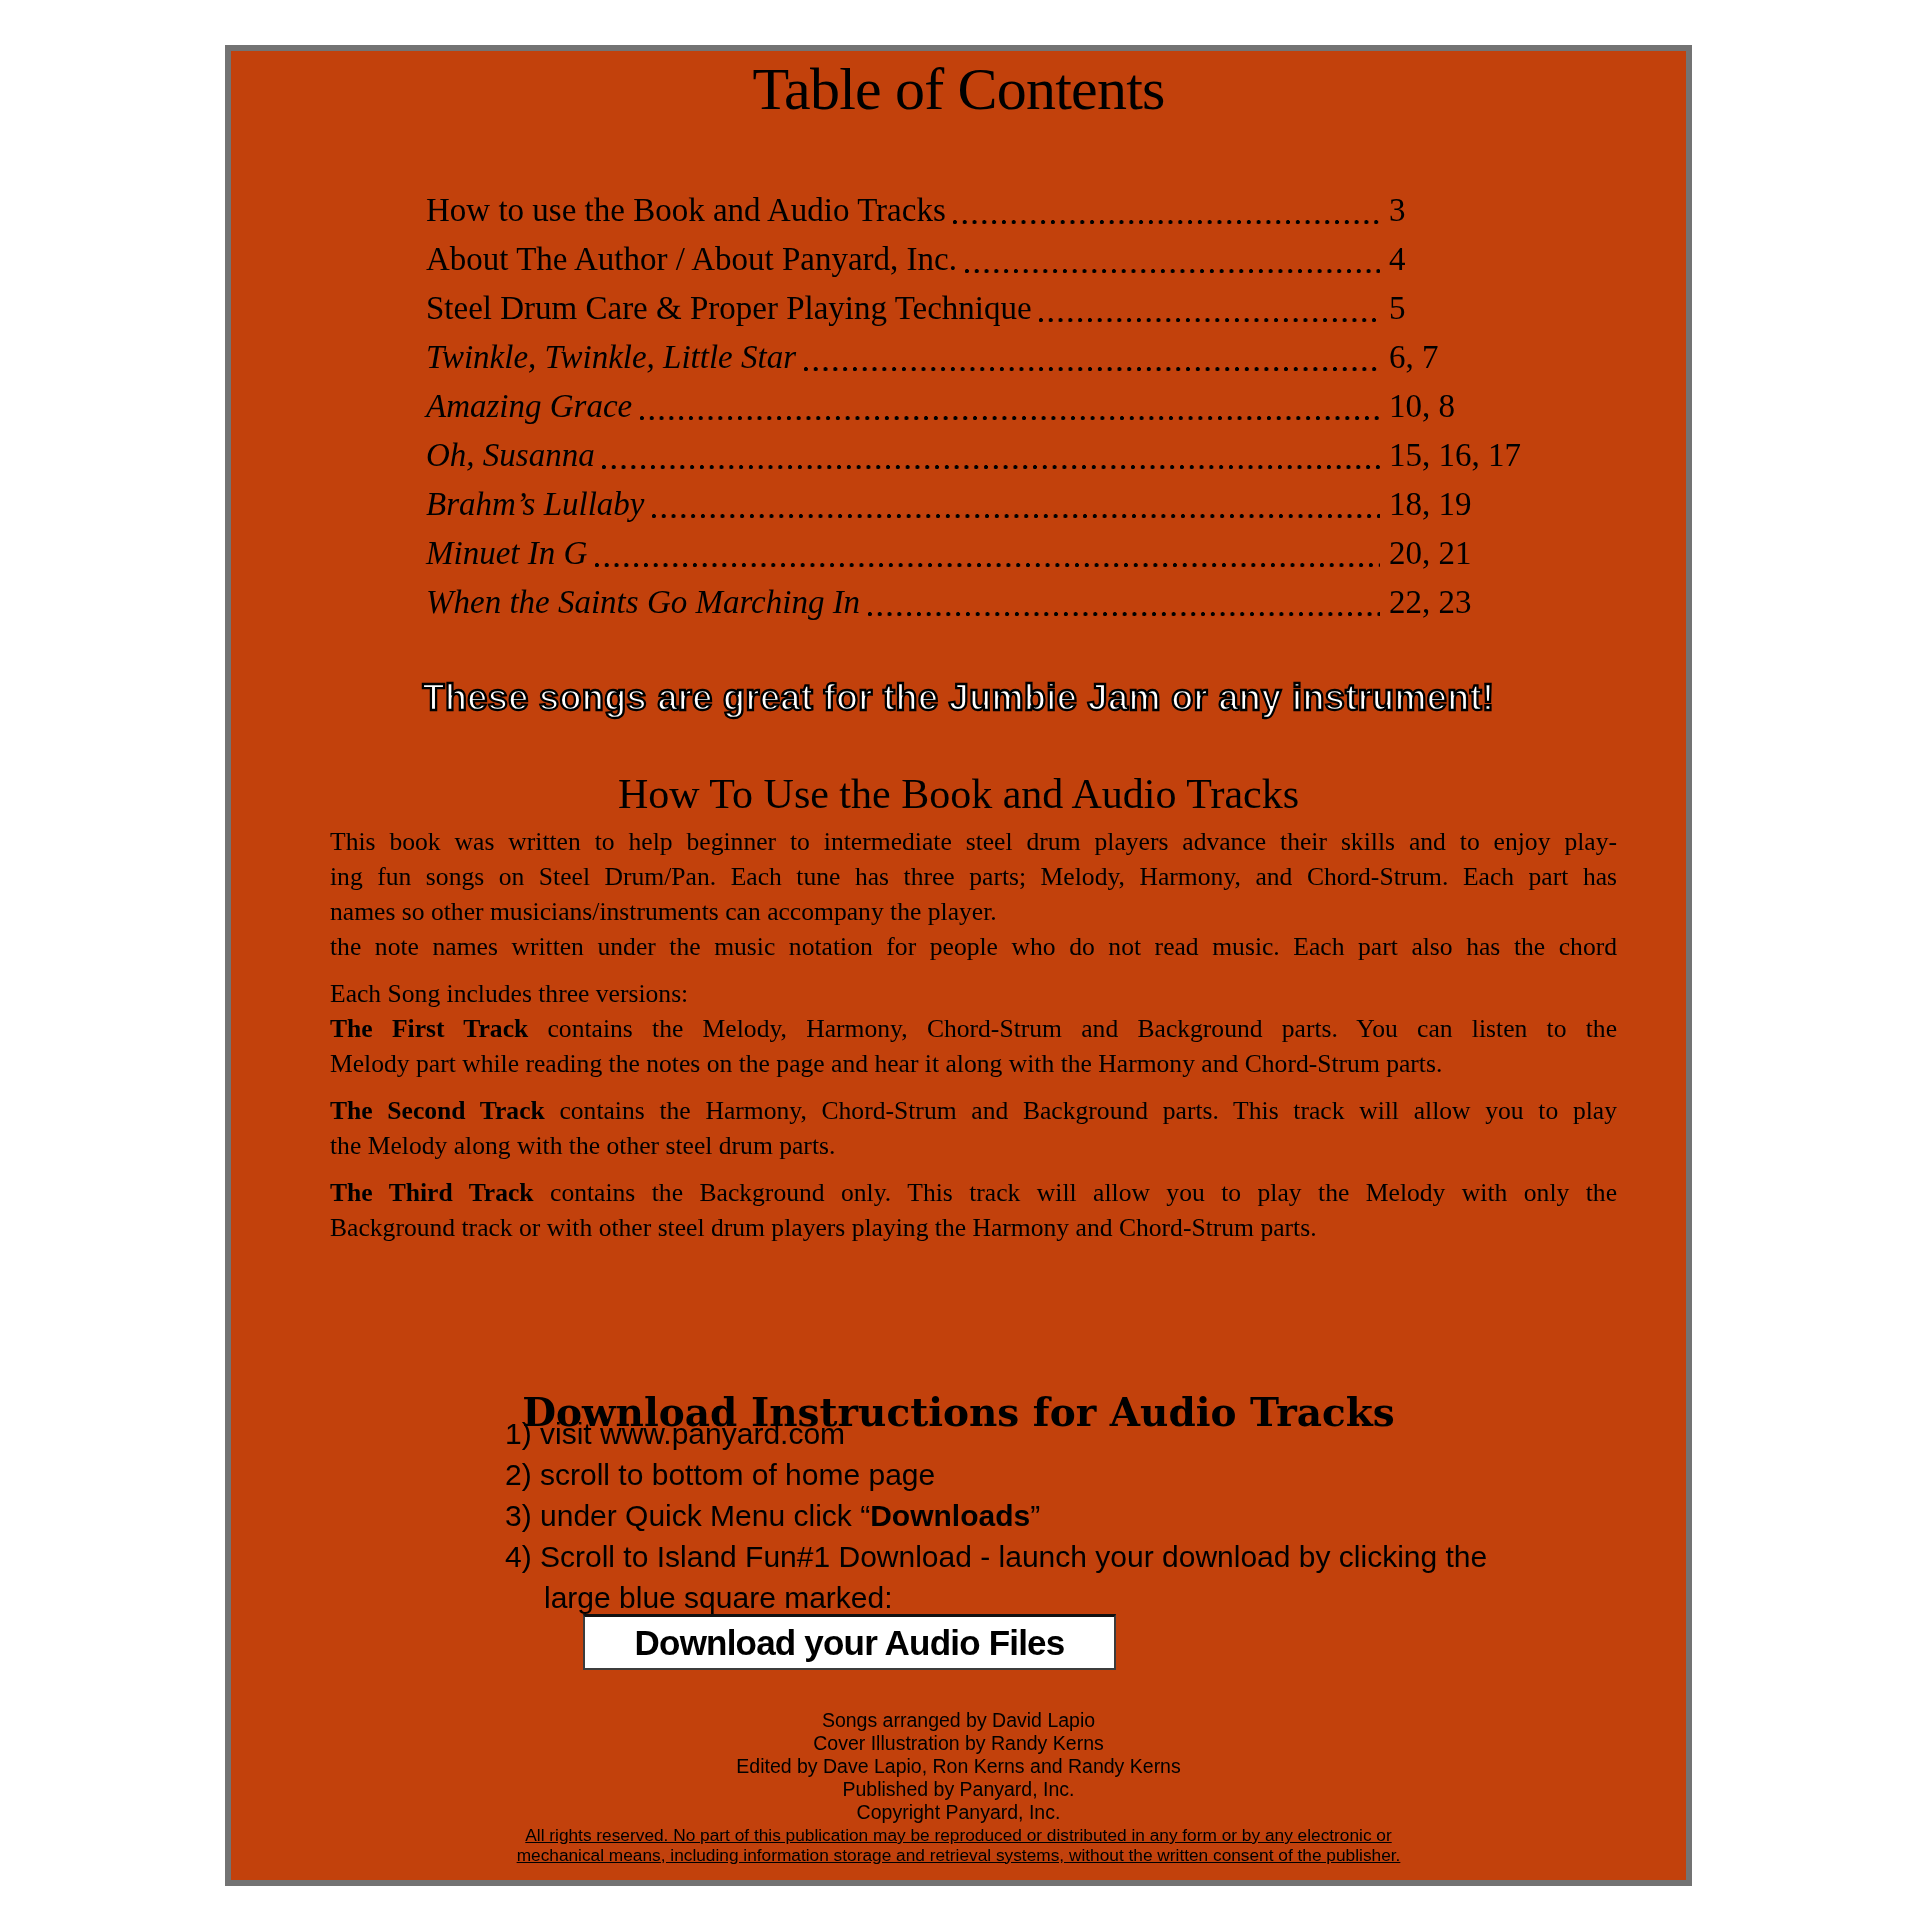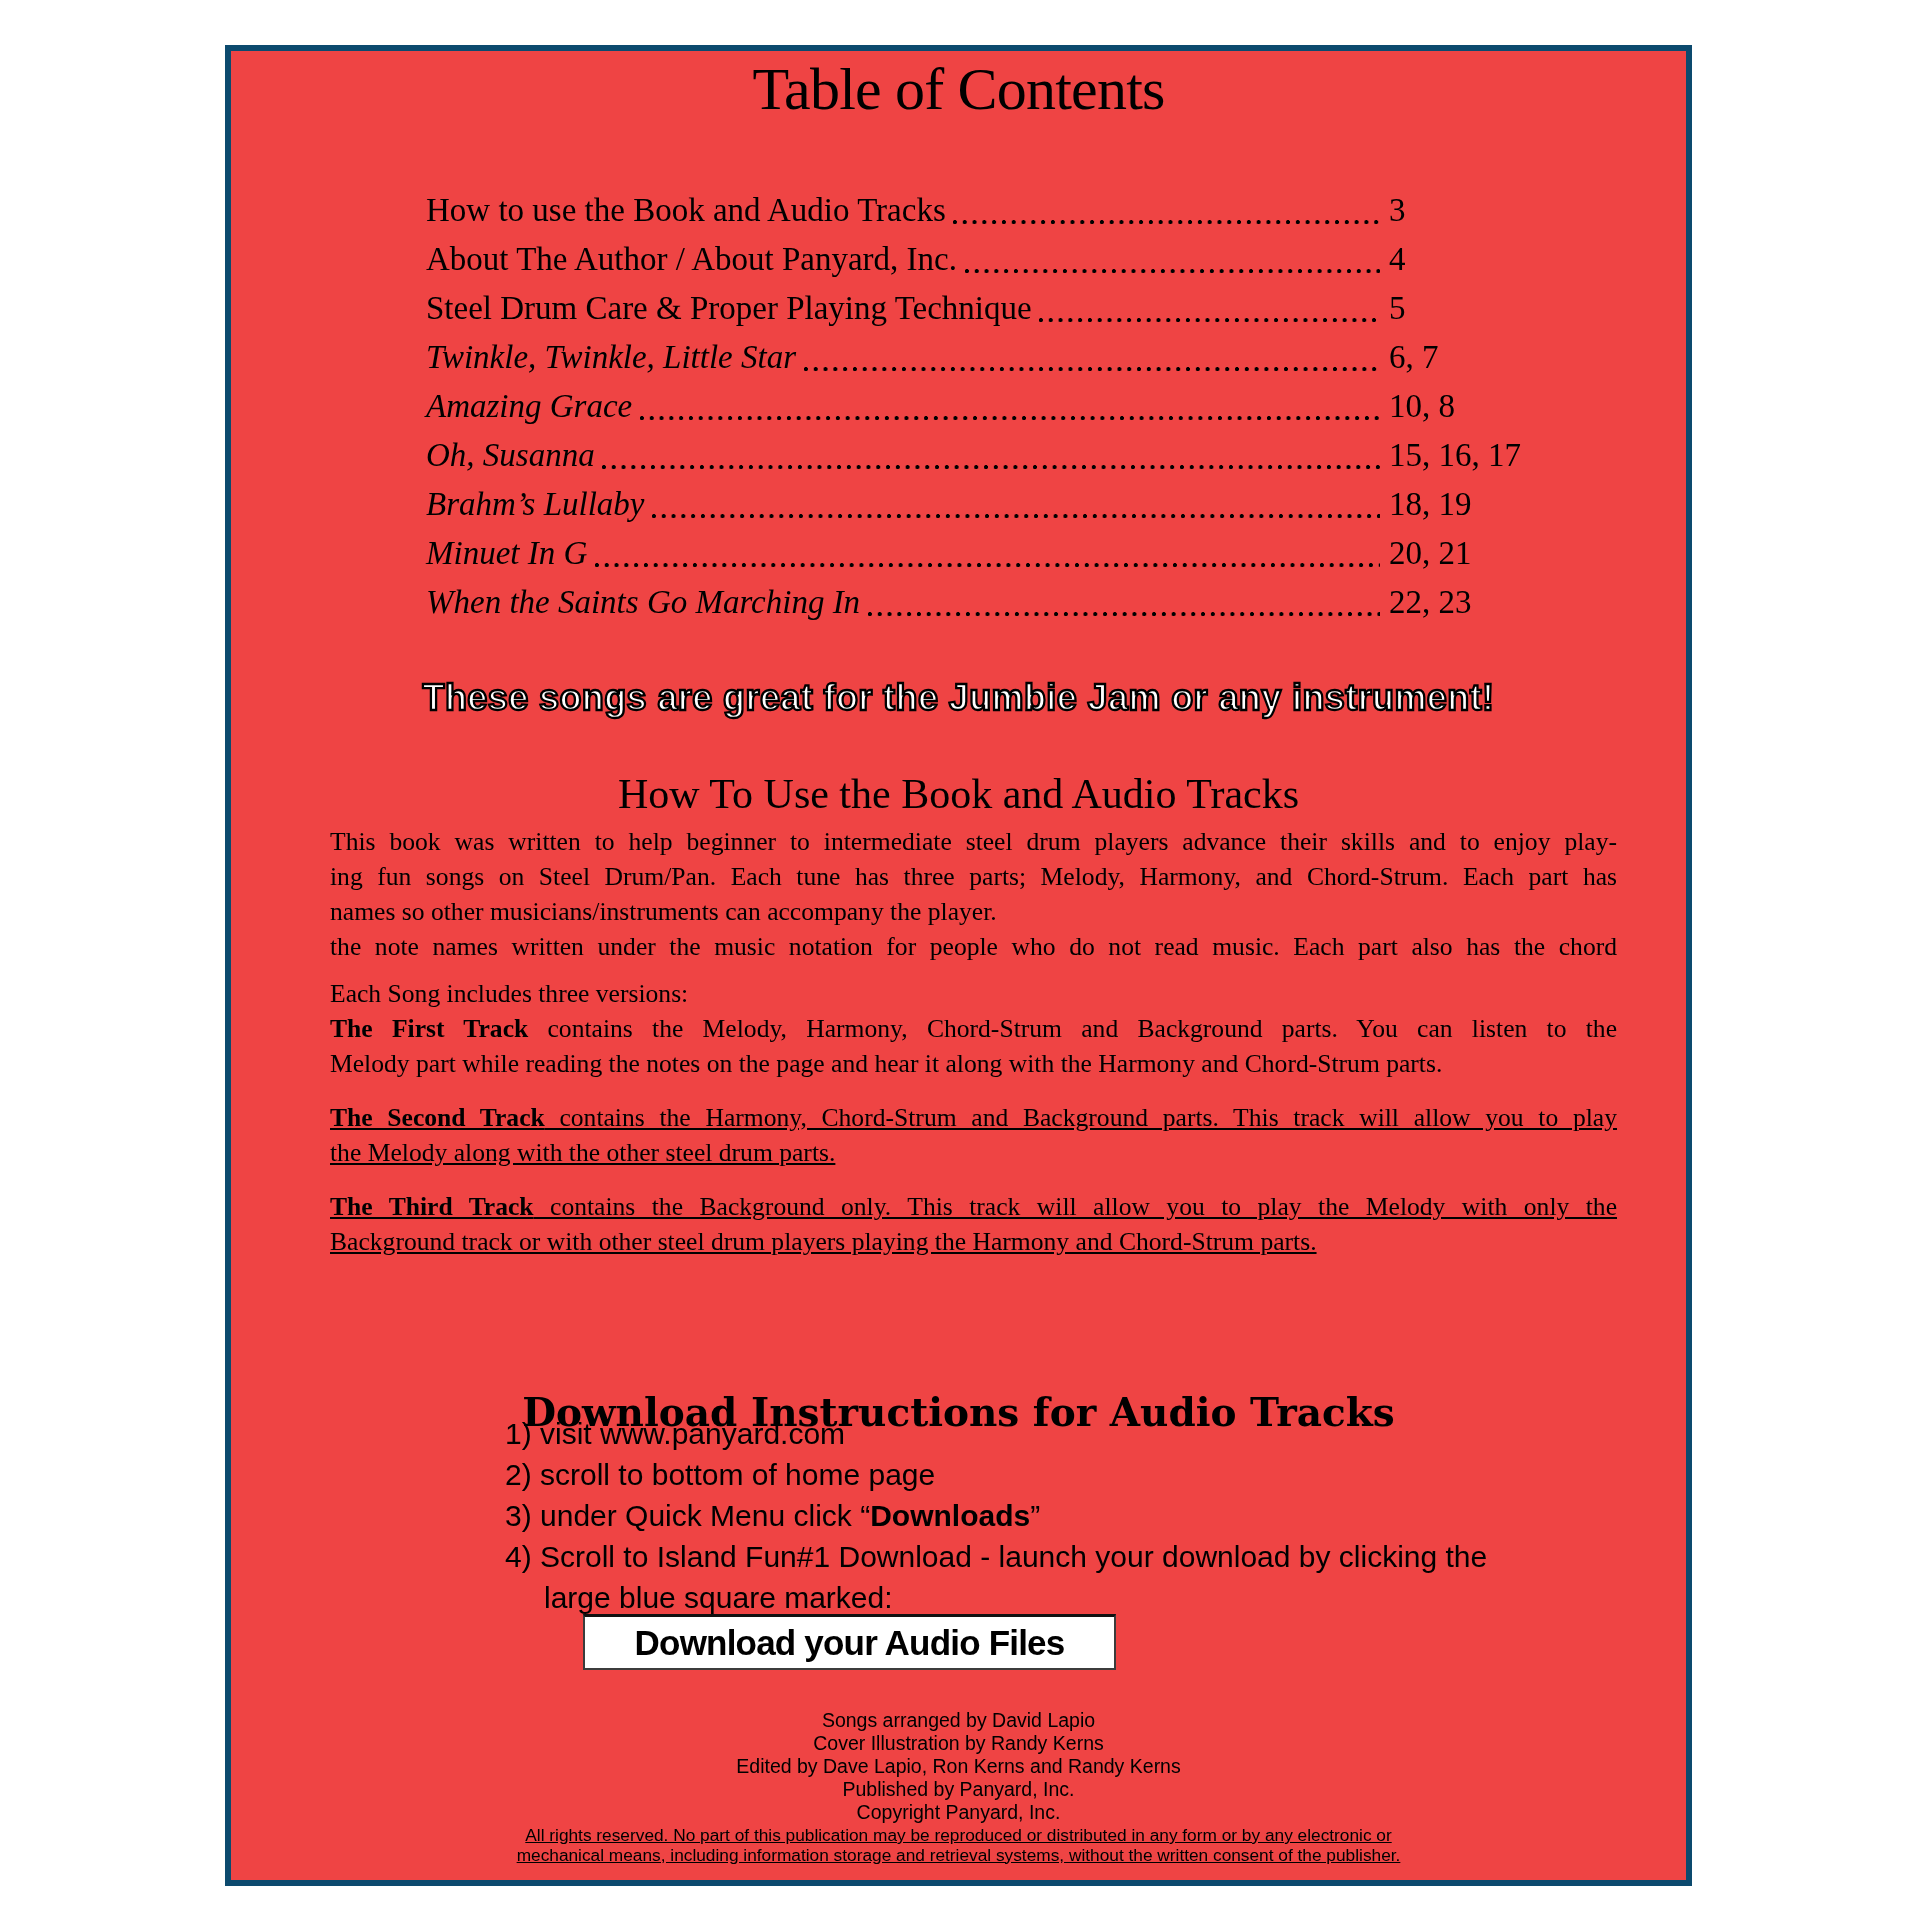--- a/index.html
+++ b/index.html
@@ -5,21 +5,21 @@
 <style>
   html, body { margin: 0; padding: 0; background: #ffffff; }
   body {
     width: 1924px; height: 1924px; position: relative;
     font-family: "Liberation Serif", "DejaVu Serif", serif;
     color: #000;
   }
   .frame {
     position: absolute; left: 225px; top: 45px;
     width: 1455px; height: 1829px;
-    border: 6px solid #0c4a6e; background: #ef4444;
+    border: 6px solid #737373; background: #c2410c;
   }
   
   .page-title {
     position: absolute; top: 8.3px; left: 0; right: 0;
     text-align: center; font-size: 60px; line-height: 60px;
     letter-spacing: -0.8px; white-space: nowrap;
   }
   
   .toc { position: absolute; top: 135px; left: 195px; }
   .toc-row { position: relative; display: flex; align-items: flex-end; width: 957px; height: 49px; }
@@ -41,21 +41,21 @@
   
   .howto-heading {
     position: absolute; top: 722px; left: 0; right: 0; text-align: center;
     font-size: 42px; line-height: 42px; white-space: nowrap;
   }
   .body-copy { font-size: 25.6px; }
   .para1 { position: absolute; top: 773px; left: 99px; width: 1287px; }
   .para1 .pline { line-height: 35px; }
   .versions { position: absolute; top: 925px; left: 99px; width: 1287px; }
   .vline { line-height: 35px; }
-  .versions .track ~ .track { margin-top: 19px; text-decoration: underline; }
+  .versions .track ~ .track { margin-top: 12px; }
   .jline { text-align: justify; text-align-last: justify; }
   
   .dl-heading {
     position: absolute; top: 1313px; left: 0; right: 0; text-align: center;
     font-family: "DejaVu Serif", serif; font-weight: 700;
     font-size: 39px; line-height: 39px; white-space: nowrap; margin-top: 29px;
   }
   .steps {
     position: absolute; top: 1362px; left: 274px;
     font-family: Liberation Sans, sans-serif;

